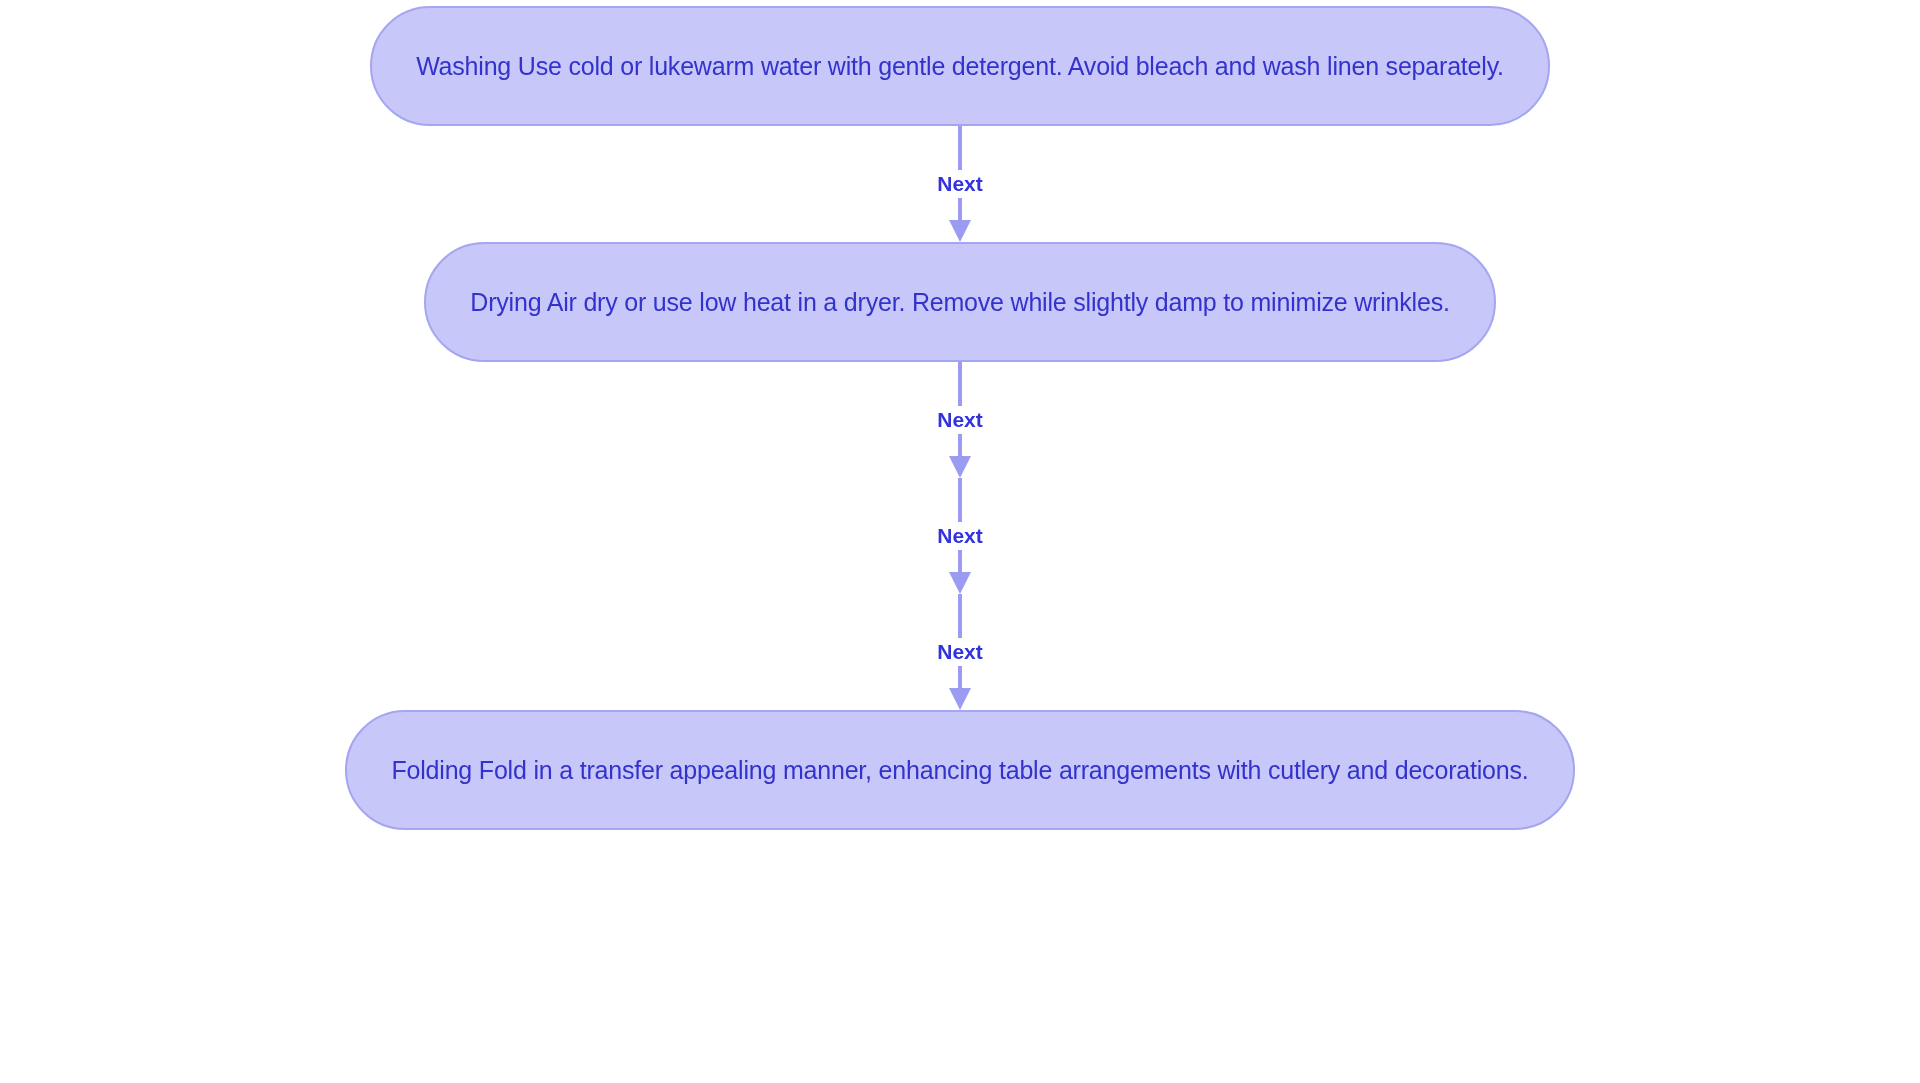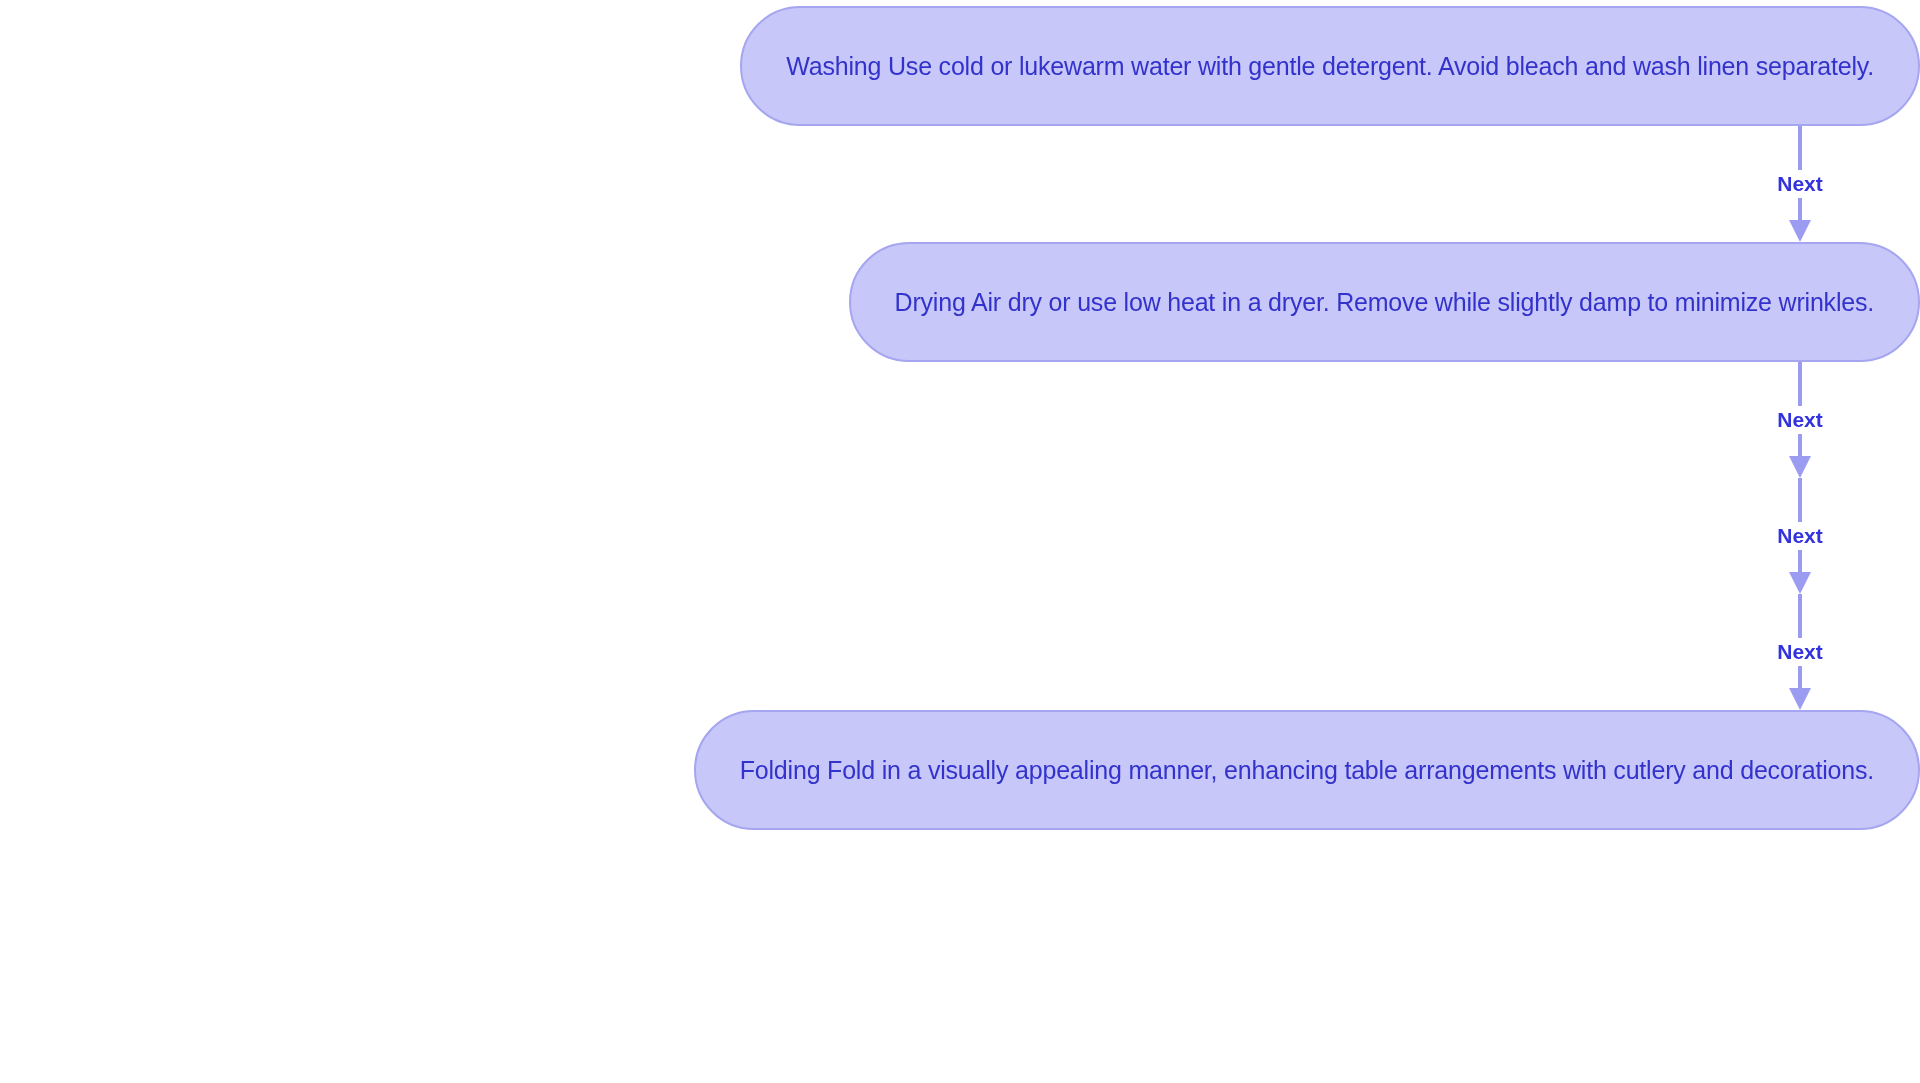--- a/index.html
+++ b/index.html
@@ -13,21 +13,21 @@
     height: 1083px;
     font-family: "Liberation Sans", "DejaVu Sans", sans-serif;
     overflow: hidden;
   }
 
   #flowchart {
     width: 1920px;
     height: 1083px;
     display: flex;
     flex-direction: column;
-    align-items: flex-end;
+    align-items: center;
     justify-content: flex-start;
     box-sizing: border-box;
     padding-top: 6px;
   }
 
   
   .node {
     box-sizing: border-box;
     height: 120px;
     display: flex;
@@ -121,16 +121,16 @@
   </div>
 
 
   <div class="connector">
     <div class="edge-line"></div>
     <div class="edge-arrow"></div>
     <span class="edge-label">Next</span>
   </div>
 
   <div class="node">
-    <span class="node-label">Folding Fold in a visually appealing manner, enhancing table arrangements with cutlery and decorations.</span>
+    <span class="node-label">Folding Fold in a transfer appealing manner, enhancing table arrangements with cutlery and decorations.</span>
   </div>
 
 </div>
 
 </body></html>

